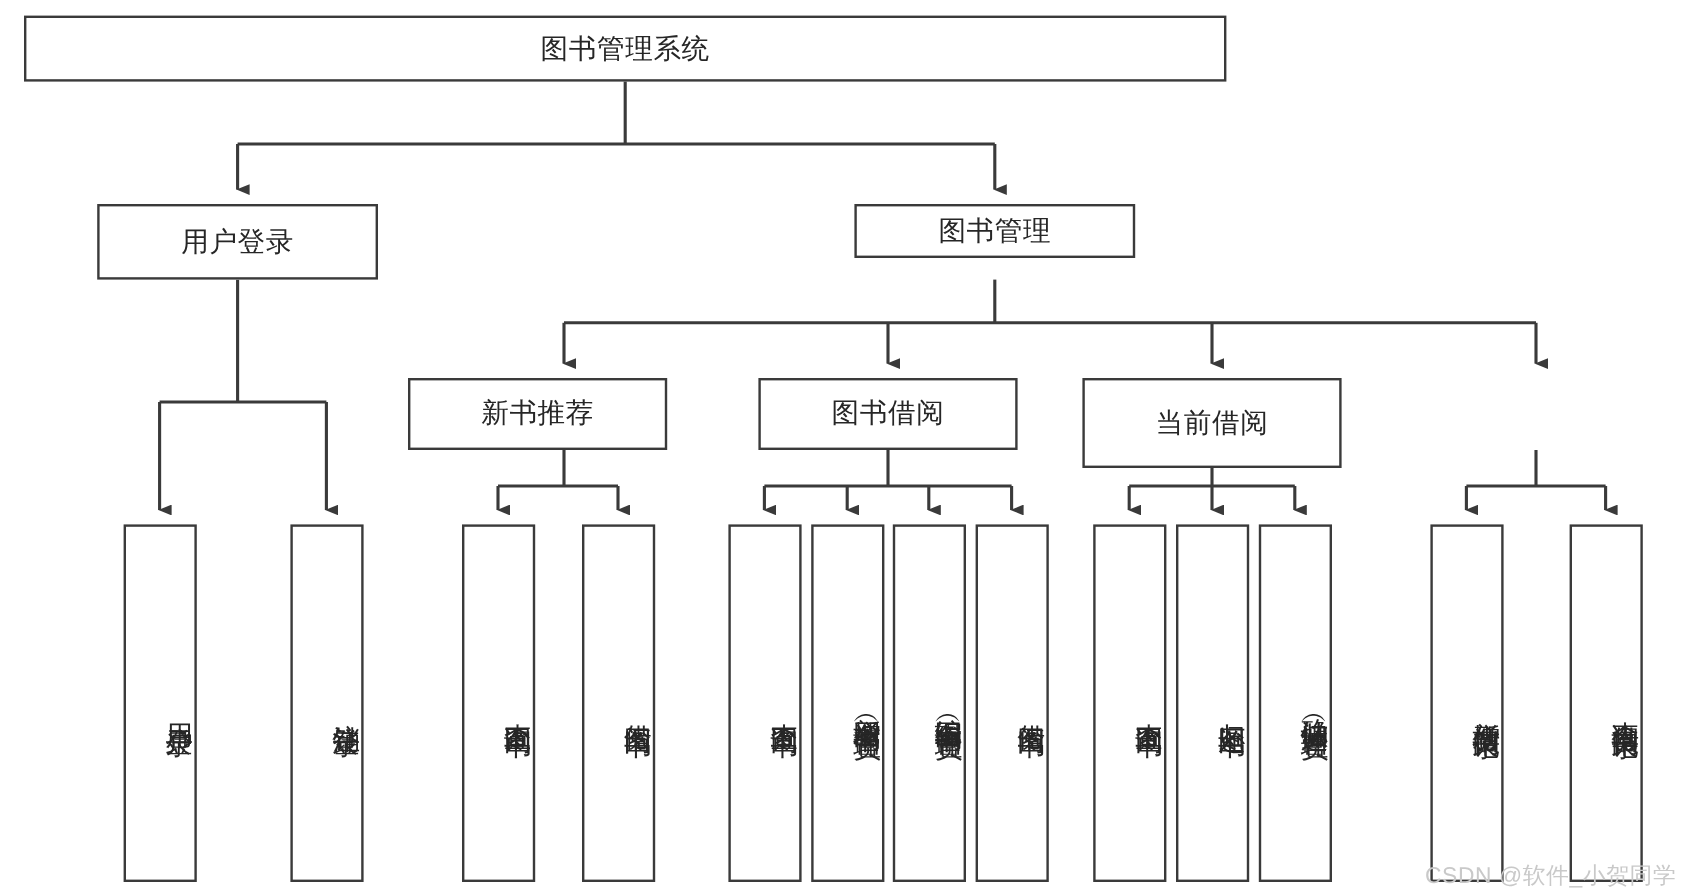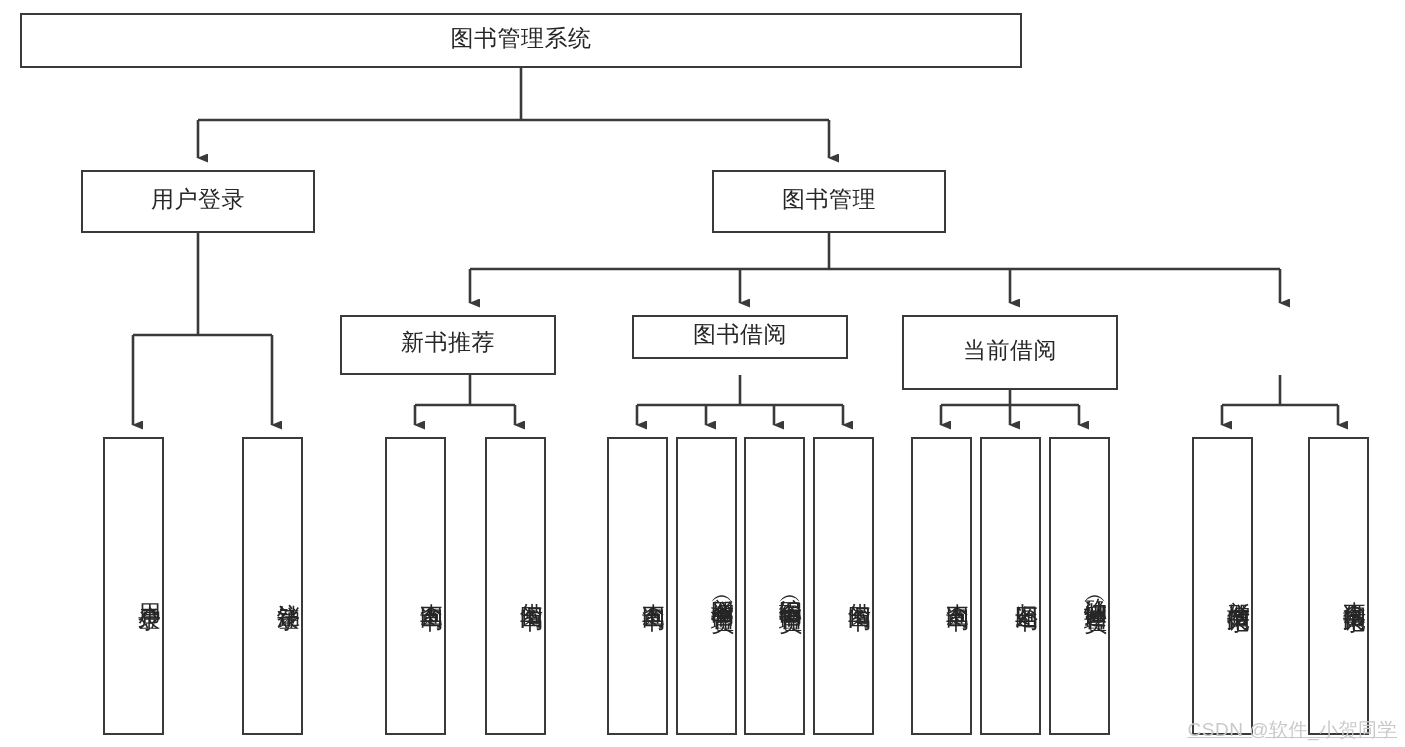--- a/index.html
+++ b/index.html
@@ -32,21 +32,20 @@
     background: #ffffff;
     border: 2.5px solid #3a3a3a;
     display: flex;
     align-items: center;
     justify-content: center;
     color: #262626;
   }
   .node.horiz {
     font-size: 23px;
     letter-spacing: 0.5px;
-    font-family: Liberation Mono, monospace;
   }
   .node.vert {
     writing-mode: vertical-rl;
     text-orientation: upright;
     font-size: 23px;
     letter-spacing: 2px;
     padding-top: 6px;
     align-items: flex-start;
     justify-content: center;
   }
@@ -60,21 +59,20 @@
   }
   .watermark {
     position: absolute;
     right: 8px;
     bottom: 4px;
     font-size: 19px;
     color: #c9c9c9;
     letter-spacing: 0.5px;
     user-select: none;
     white-space: nowrap;
-    text-decoration: underline;
   }
 </style>
 </head>
 <body>
 
 <div id="diagram-root">
 
   <svg class="edges" viewBox="0 0 1405 747" xmlns="http://www.w3.org/2000/svg">
     <defs>
       <marker id="arrowhead" markerWidth="9" markerHeight="11" refX="4.5" refY="10" orient="auto" markerUnits="userSpaceOnUse">
@@ -125,28 +123,28 @@
     </g>
   </svg>
 
   <div class="node horiz" style="left:20px; top:13px; width:1002px; height:55px;">
     <span class="label">图书管理系统</span>
   </div>
 
   <div class="node horiz" style="left:81px; top:170px; width:234px; height:63px;">
     <span class="label">用户登录</span>
   </div>
-  <div class="node horiz" style="left:712px; top:170px; width:234px; height:63px;">
+  <div class="node horiz" style="left:712px; top:170px; width:234px; height:45px;">
     <span class="label">图书管理</span>
   </div>
 
   <div class="node horiz" style="left:340px; top:315px; width:216px; height:60px;">
     <span class="label">新书推荐</span>
   </div>
-  <div class="node horiz" style="left:632px; top:315px; width:216px; height:44px;">
+  <div class="node horiz" style="left:632px; top:315px; width:216px; height:60px;">
     <span class="label">图书借阅</span>
   </div>
   <div class="node horiz" style="left:902px; top:315px; width:216px; height:75px;">
     <span class="label">当前借阅</span>
   </div>
 
   <div class="node vert" style="left:103px; top:437px; width:61px; height:298px;">
     <span class="label">用户登录</span>
   </div>
   <div class="node vert" style="left:242px; top:437px; width:61px; height:298px;">

